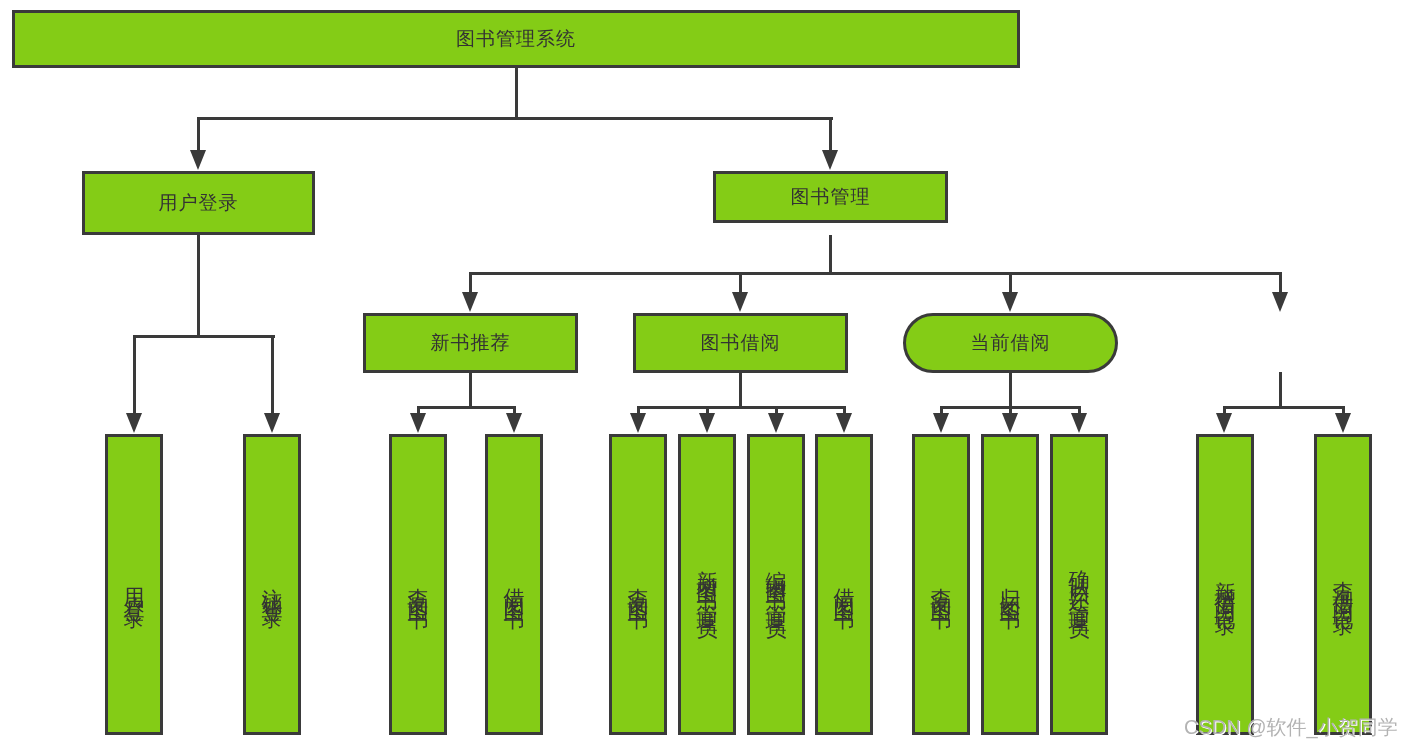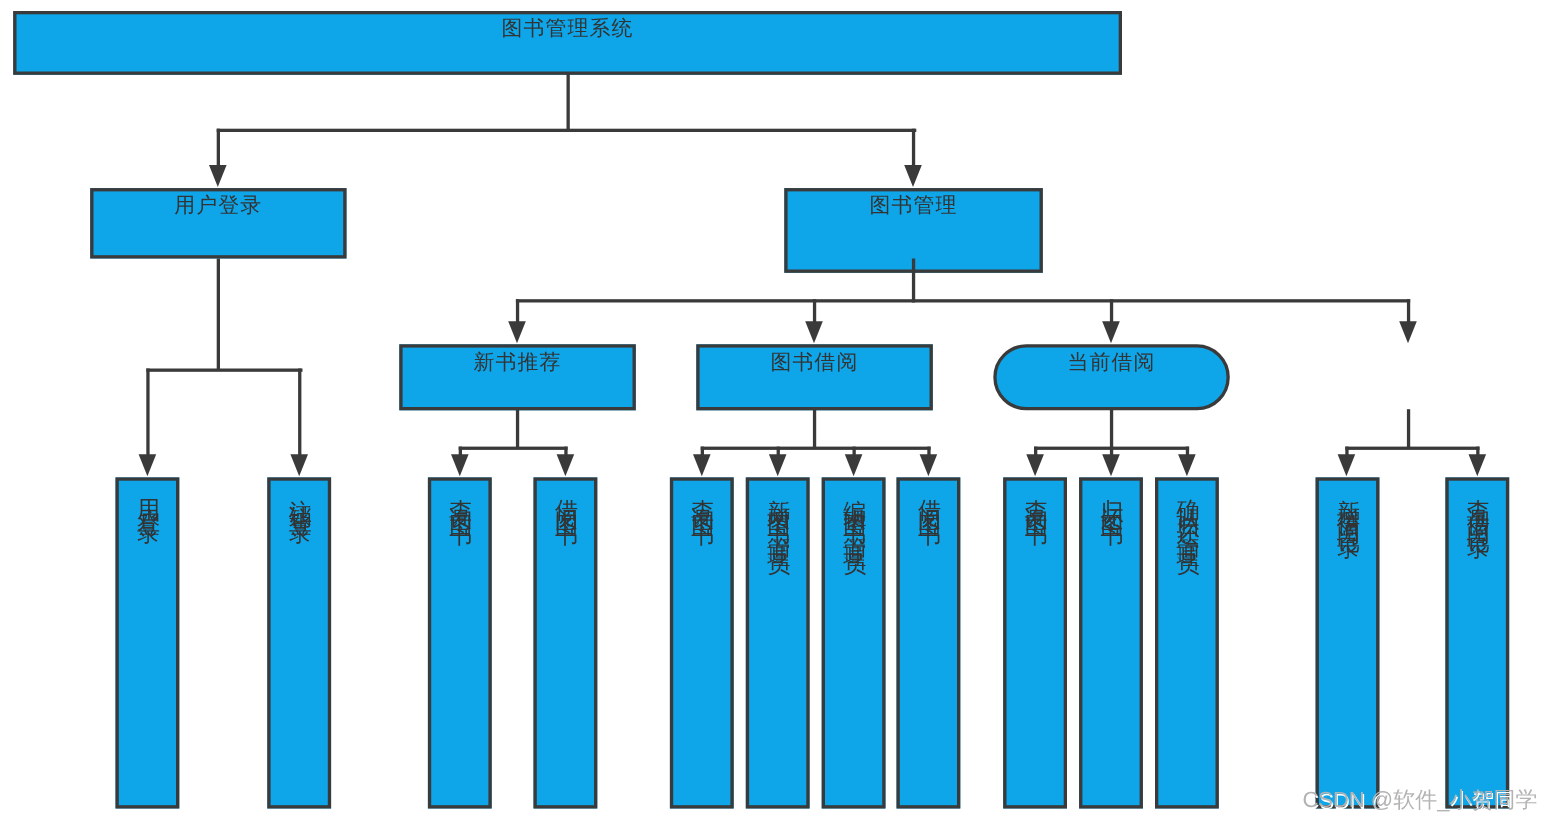--- a/index.html
+++ b/index.html
@@ -11,24 +11,24 @@
   html,body{margin:0;padding:0;background:var(--background);}
   .canvas{
     position:relative;
     width:1405px;height:747px;
     background:var(--background);
     font-family:"Liberation Sans", sans-serif;
     overflow:hidden;
   }
   .box{
     position:absolute;
-    background:#0ea5e9;
+    background:#84cc16;
     border:3px solid var(--line);
     box-sizing:border-box;
-    display:flex;align-items:flex-start;justify-content:center;
+    display:flex;align-items:center;justify-content:center;
     color:var(--text);
   }
   .hlabel{font-size:19px;letter-spacing:1px;}
   .leaf span{
     writing-mode:vertical-rl;
     text-orientation:mixed;
     font-size:21px;
     line-height:1.05;
     letter-spacing:7px;
     color:var(--text);
@@ -63,21 +63,21 @@
   <div class="line" style="left:515px;top:67px;width:3px;height:52px;"></div>
   <div class="line" style="left:197px;top:117px;width:636px;height:3px;"></div>
   <div class="line" style="left:197px;top:117px;width:3px;height:36px;"></div>
   <div class="arrow" style="left:190px;top:150px;"></div>
   <div class="line" style="left:829px;top:117px;width:3px;height:36px;"></div>
   <div class="arrow" style="left:822px;top:150px;"></div>
 
   <div class="box hlabel" style="left:82px;top:171px;width:233px;height:64px;">
     <span>用户登录</span>
   </div>
-  <div class="box hlabel" style="left:713px;top:171px;width:235px;height:77px;">
+  <div class="box hlabel" style="left:713px;top:171px;width:235px;height:52px;">
     <span>图书管理</span>
   </div>
 
   <div class="line" style="left:197px;top:235px;width:3px;height:102px;"></div>
   <div class="line" style="left:133px;top:335px;width:142px;height:3px;"></div>
   <div class="line" style="left:133px;top:335px;width:3px;height:82px;"></div>
   <div class="arrow" style="left:126px;top:413px;"></div>
   <div class="line" style="left:271px;top:335px;width:3px;height:82px;"></div>
   <div class="arrow" style="left:264px;top:413px;"></div>
 

